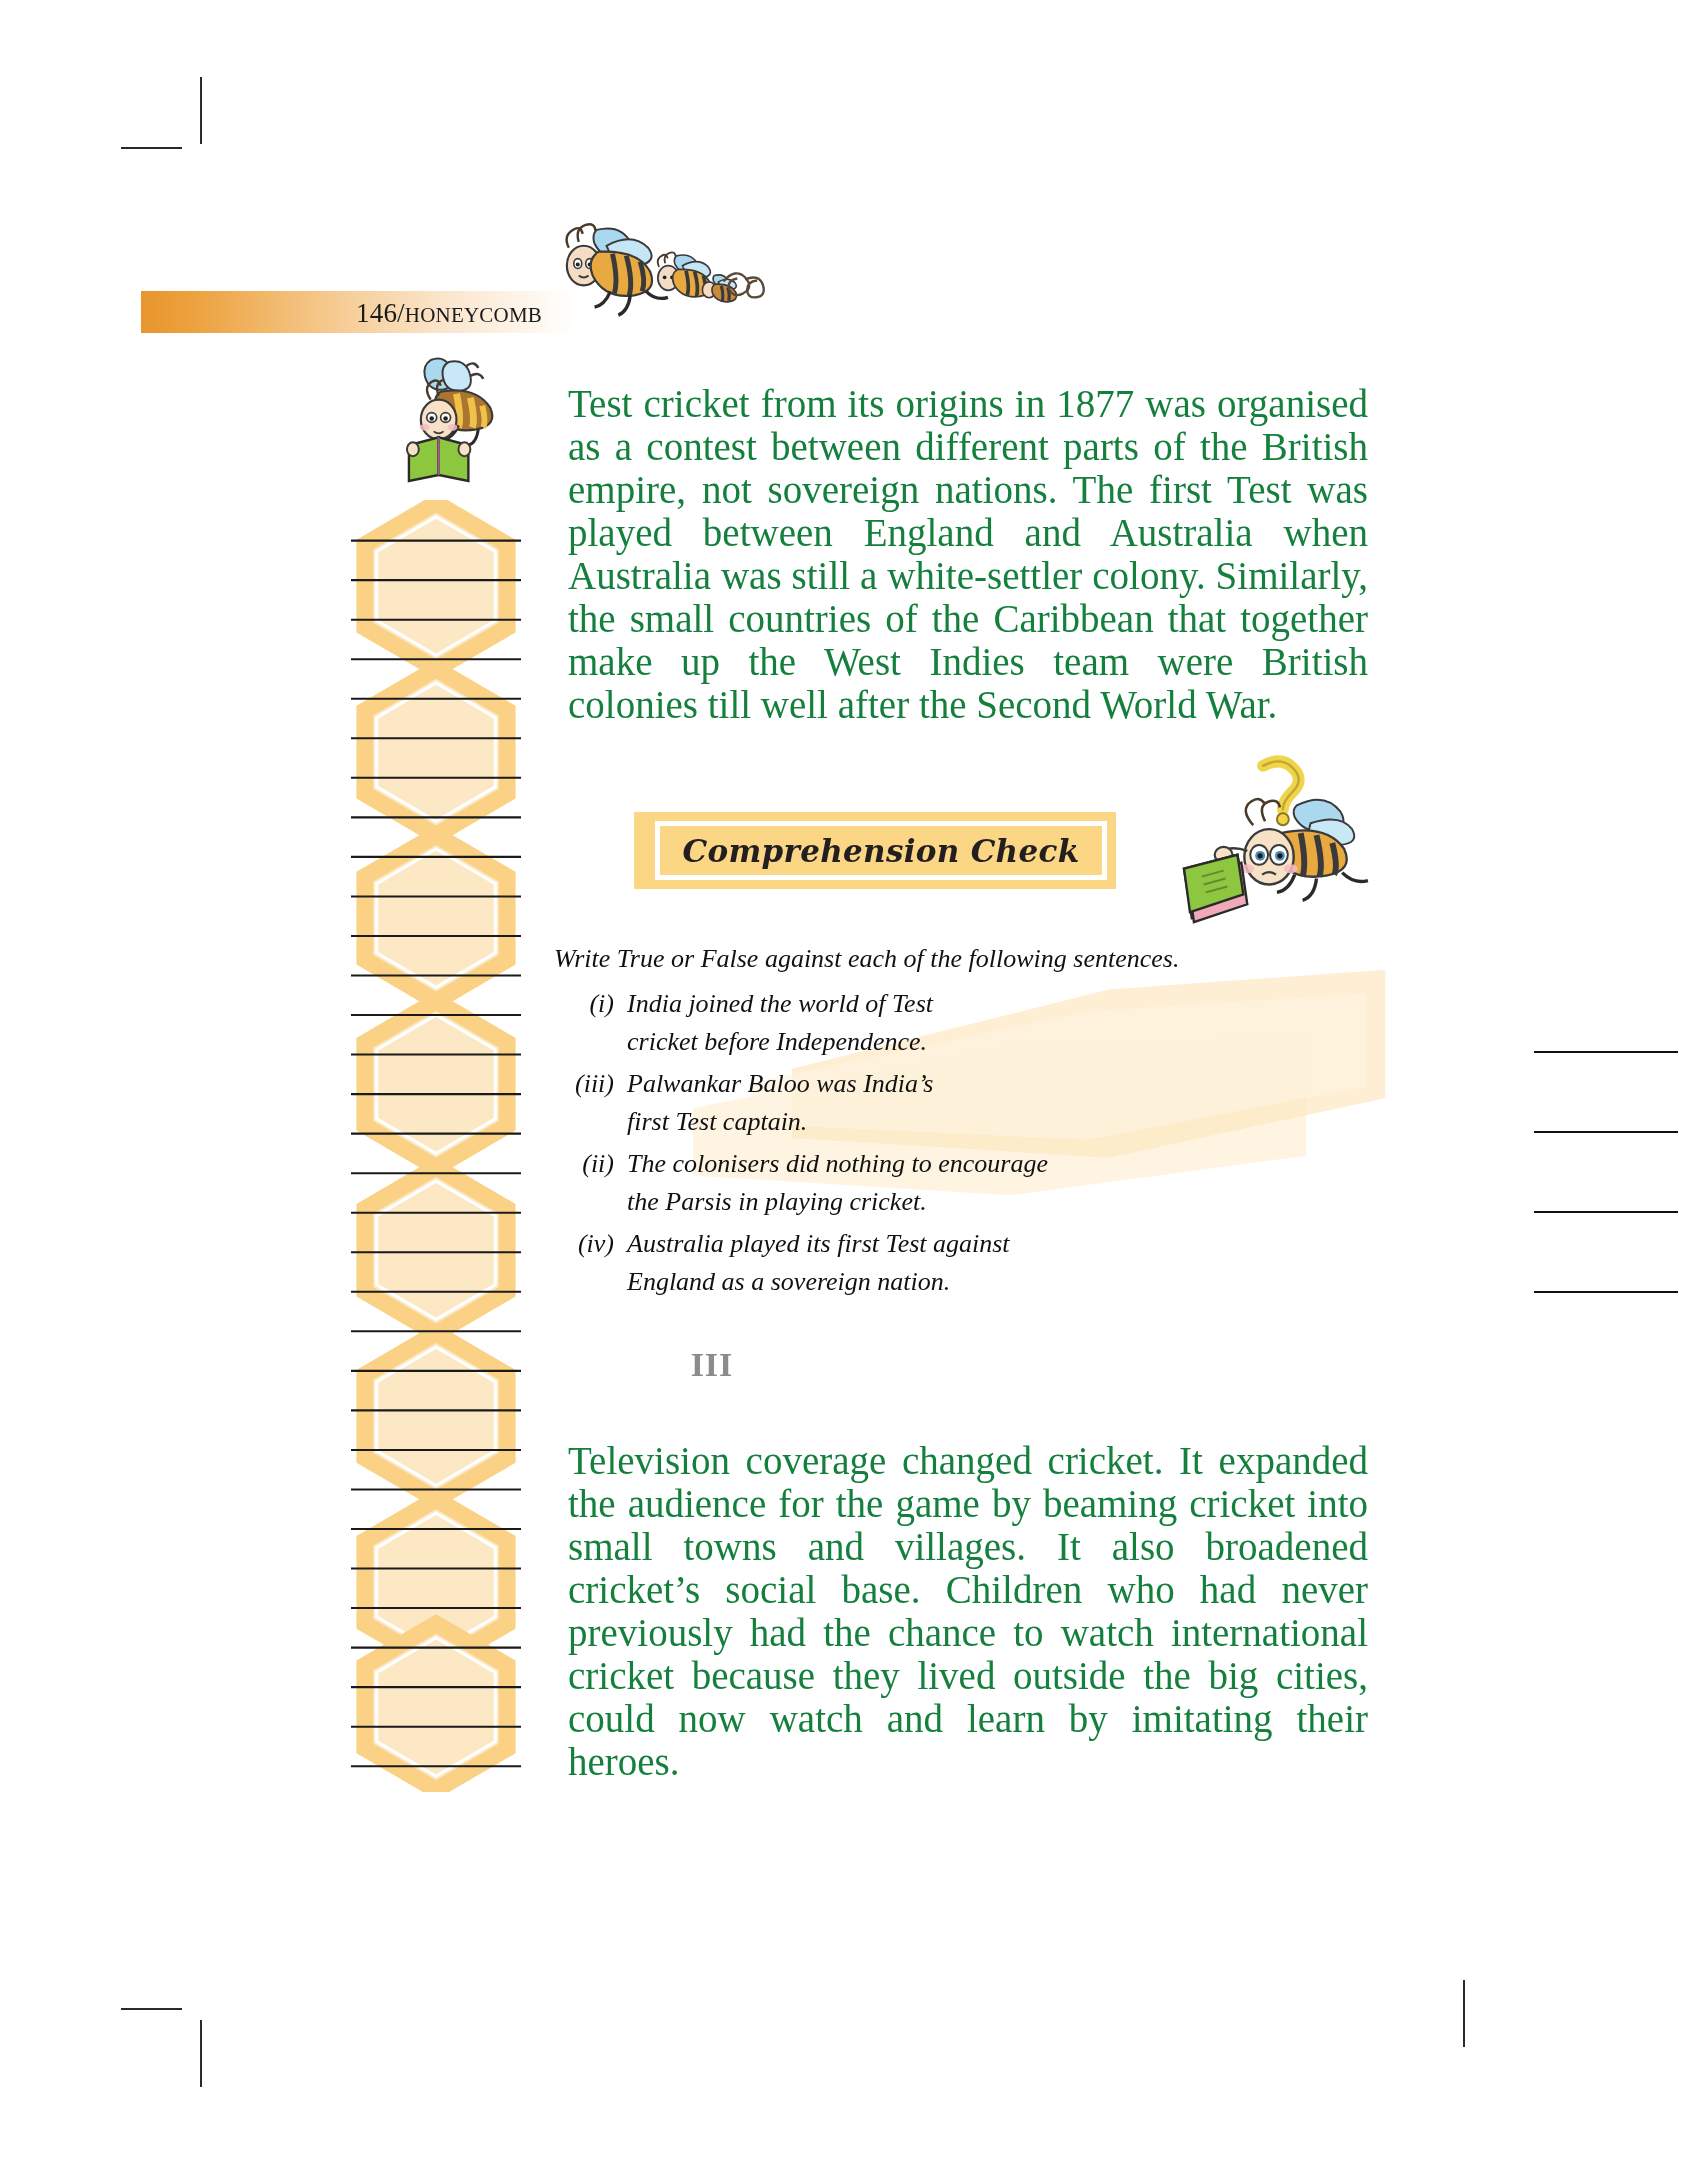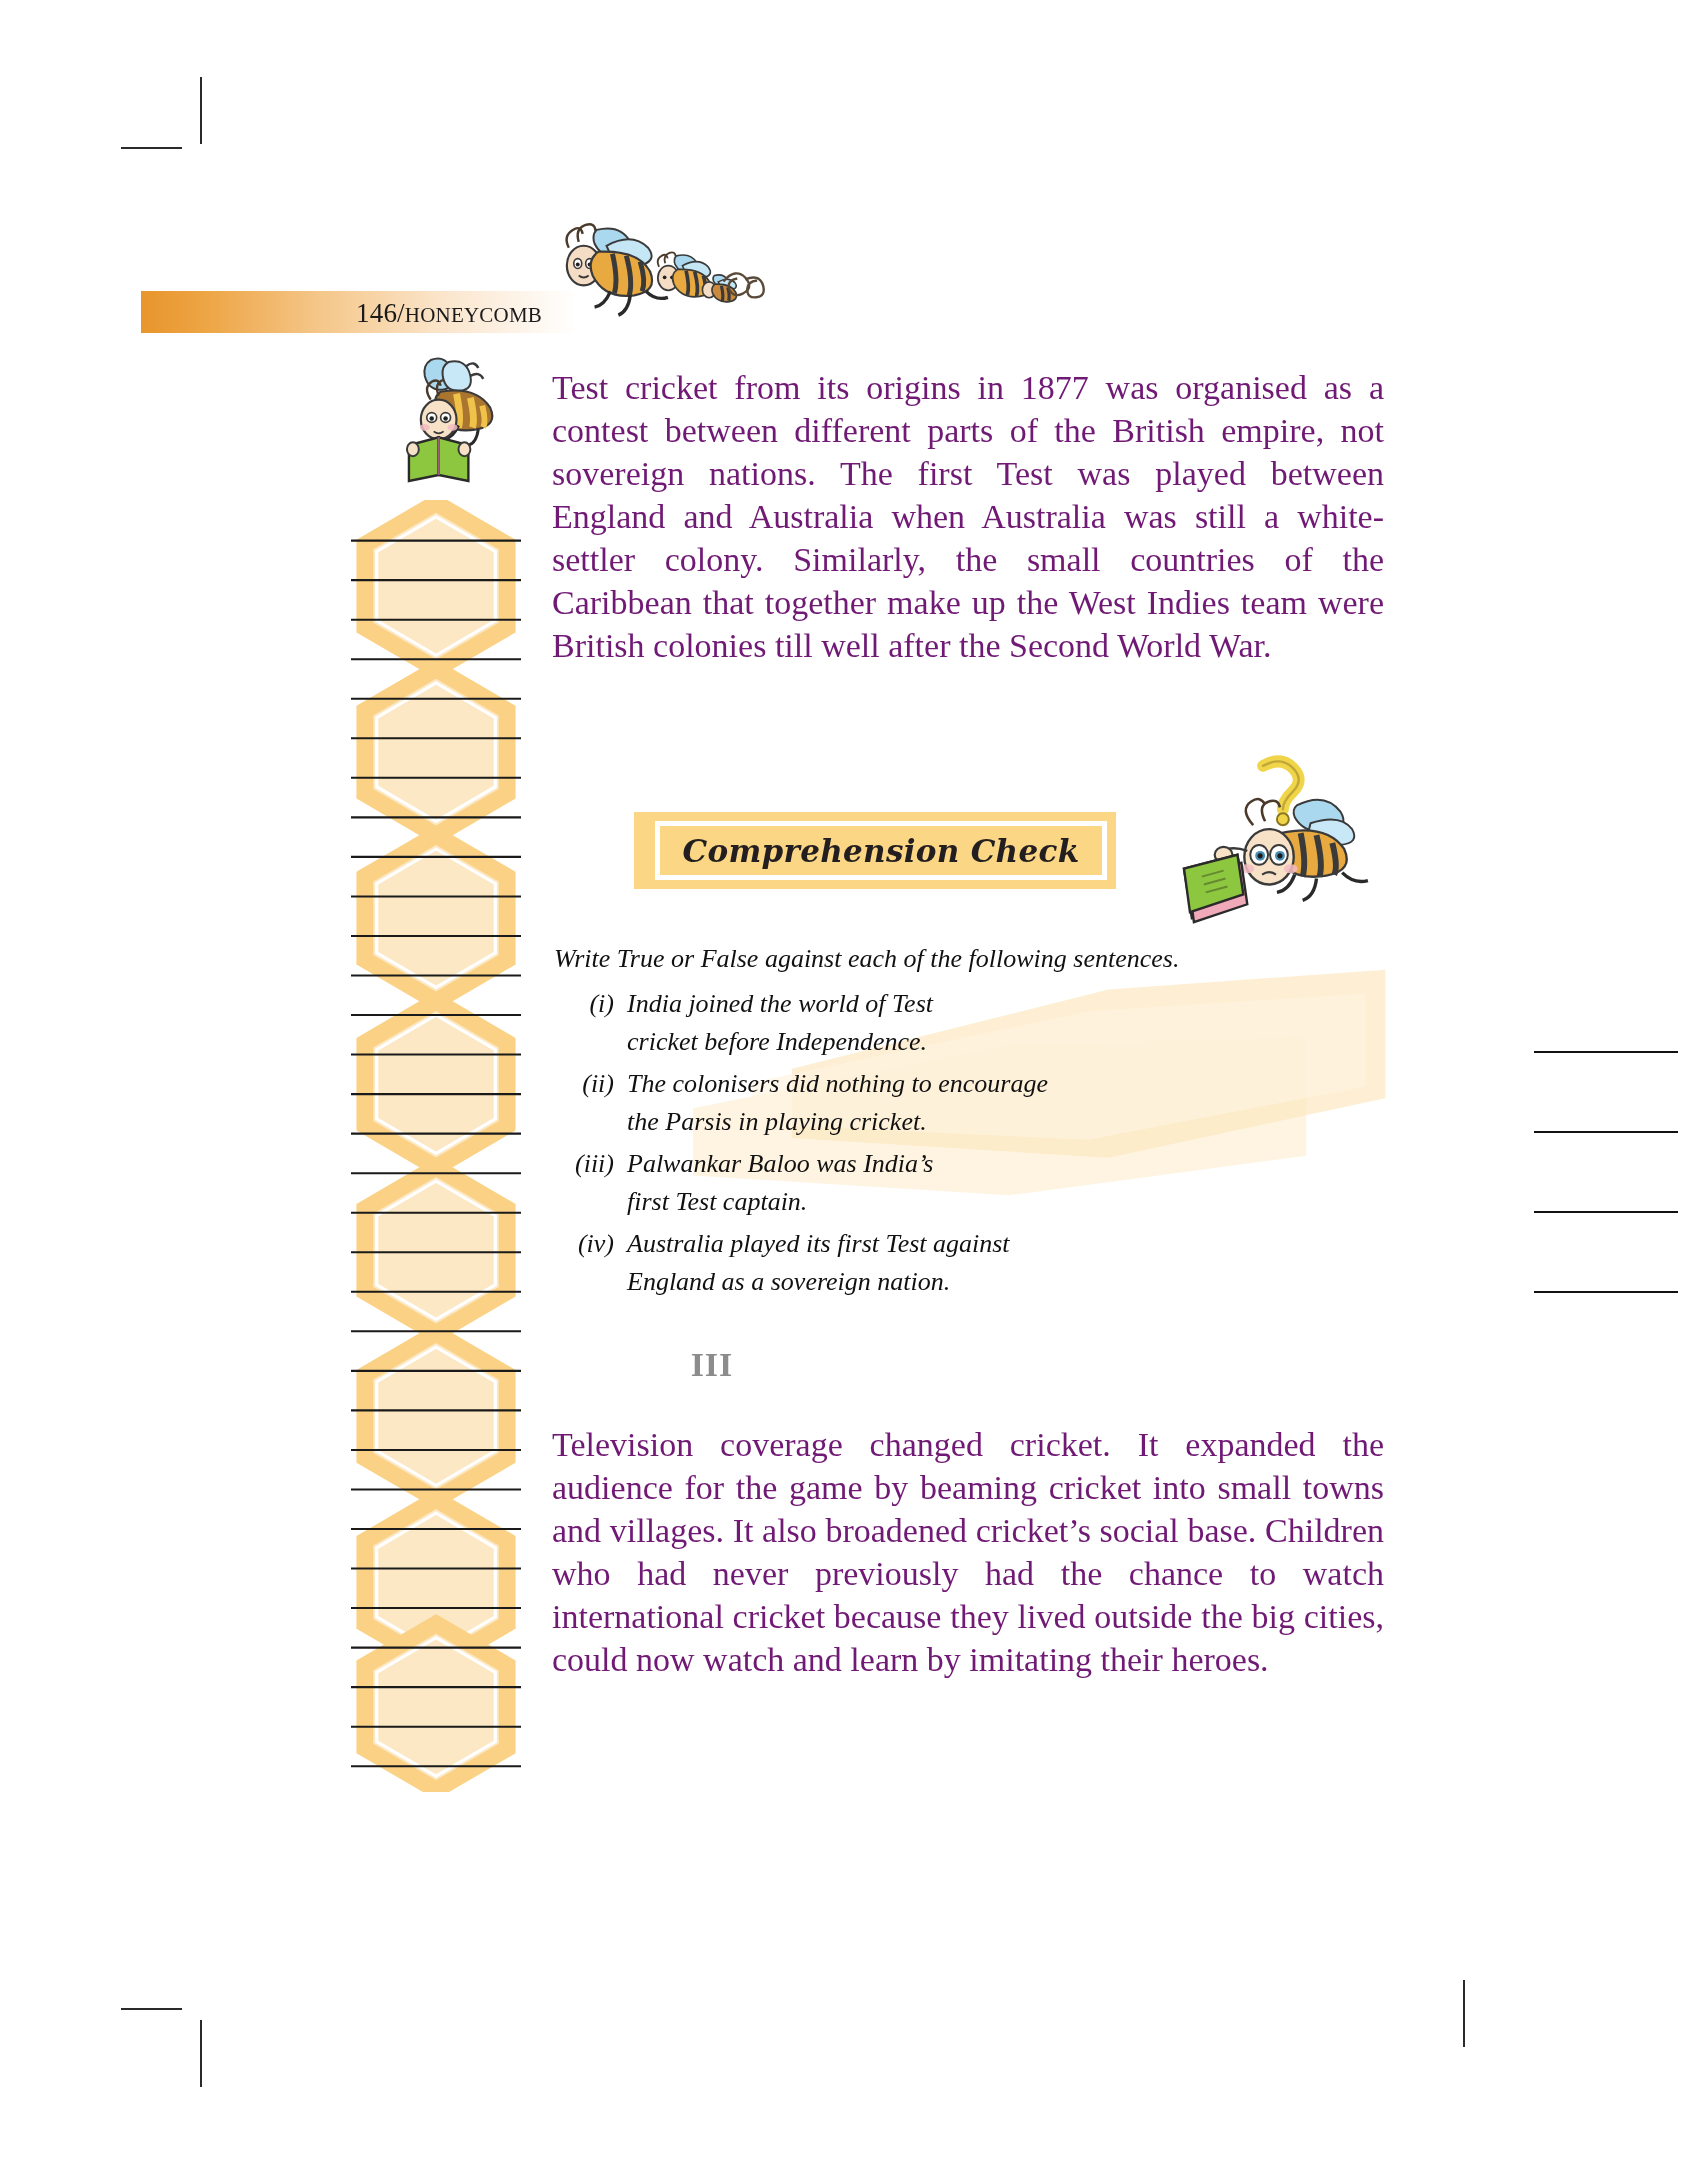--- a/index.html
+++ b/index.html
@@ -83,26 +83,26 @@
     height: 173px;
   }
 
   
   .body-col {
     position: absolute;
     left: 552px;
     width: 832px;
   }
   p.para {
-    margin: 0;
-    font-size: 34px;
+    margin: 16px;
+    font-size: 39px;
     line-height: 43px;
     text-align: justify;
     text-justify: inter-word;
-    color: #701a75;
+    color: #15803d;
     font-family: "Liberation Serif", "DejaVu Serif", serif;
   }
   #para-1 { top: 366px; }
   #para-2 { top: 1423px; }
 
   
   #comprehension-check {
     position: absolute;
     left: 634px;
     top: 812px;
@@ -452,36 +452,36 @@
     <span class="tf-text">
       <span class="tf-line1">India joined the world of Test</span>
       <span class="tf-line2">
         <span>cricket before Independence.</span>
         <span class="tf-blank"></span>
       </span>
     </span>
   </div>
 
   <div class="tf-item">
+    <span class="tf-num">(iii)</span>
+    <span class="tf-text">
+      <span class="tf-line1">Palwankar Baloo was India’s</span>
+      <span class="tf-line2">
+        <span>first Test captain.</span>
+        <span class="tf-blank"></span>
+      </span>
+    </span>
+  </div>
+
+  <div class="tf-item">
     <span class="tf-num">(ii)</span>
     <span class="tf-text">
       <span class="tf-line1">The colonisers did nothing to encourage</span>
       <span class="tf-line2">
         <span>the Parsis in playing cricket.</span>
-        <span class="tf-blank"></span>
-      </span>
-    </span>
-  </div>
-
-  <div class="tf-item">
-    <span class="tf-num">(iii)</span>
-    <span class="tf-text">
-      <span class="tf-line1">Palwankar Baloo was India’s</span>
-      <span class="tf-line2">
-        <span>first Test captain.</span>
         <span class="tf-blank"></span>
       </span>
     </span>
   </div>
 
   <div class="tf-item">
     <span class="tf-num">(iv)</span>
     <span class="tf-text">
       <span class="tf-line1">Australia played its first Test against</span>
       <span class="tf-line2">

